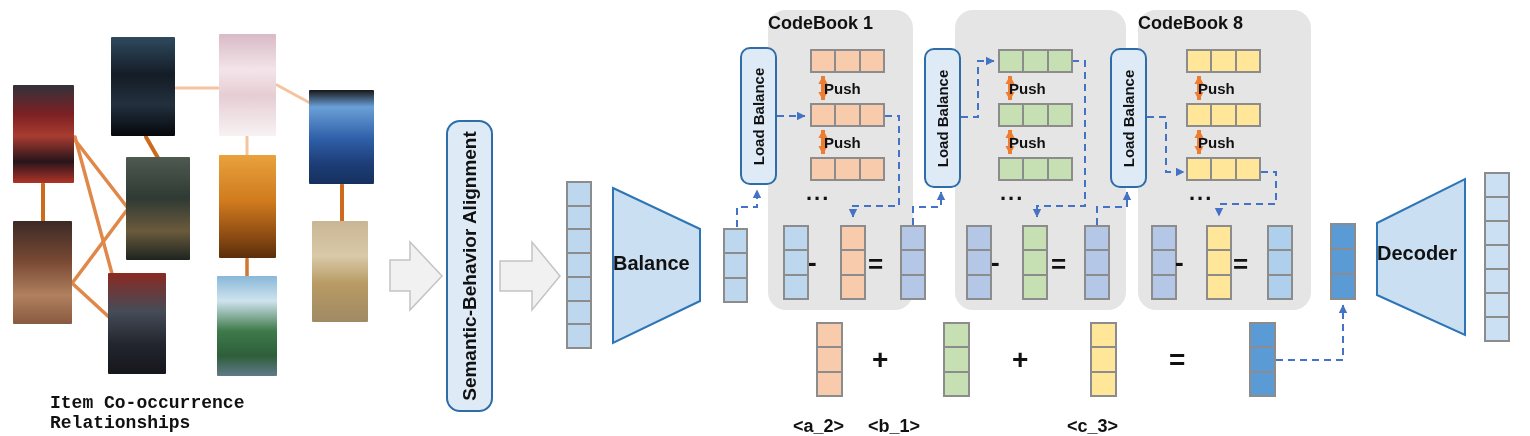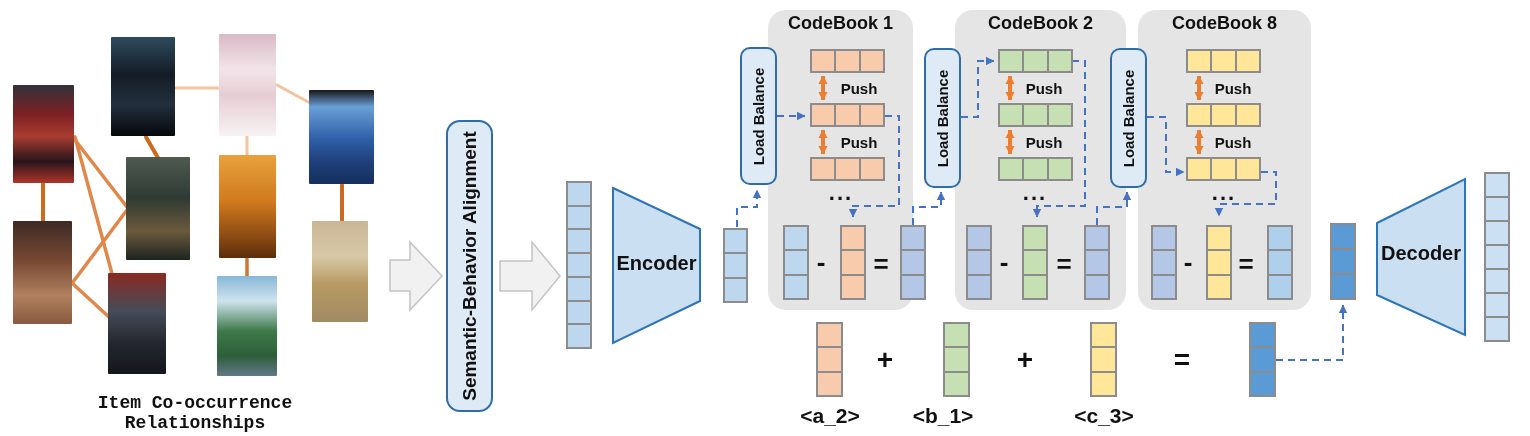--- a/index.html
+++ b/index.html
@@ -23,27 +23,27 @@
   .vec.hrow .cell + .cell{margin-top:0;margin-left:-2px;}
   .c-lb{--c:#BDD7EE;}   
   .c-peri{--c:#B4C7E7;} 
   .c-or{--c:#F8CBAD;}   
   .c-gr{--c:#C6E0B4;}   
   .c-ye{--c:#FFE699;}   
   .c-bl{--c:#5B9BD5;}   
   .c-out{--c:#AFD0ED;}  
   .c-dec{--c:#CBE0F2;}  
 
-  .txt{position:absolute;z-index:4;color:#111;font-weight:bold;text-align:center;}
+  .txt{position:absolute;z-index:4;color:#111;font-weight:bold;}
   .cb-title{font-size:18px;}
   .push{font-size:15px;}
   .dots{font-size:22px;letter-spacing:2px;line-height:10px;}
   .op{font-size:26px;line-height:26px;}
   .op-big{font-size:28px;line-height:28px;}
-  .code-label{font-size:21px;}
+  .code-label{font-size:18px;margin-top:12px;}
   .block-label{font-size:20px;}
   .caption{font-size:18px;}
 
   
   .thumb{position:absolute;z-index:3;border-radius:1px;}
   .t1{background:linear-gradient(180deg,#32323a 0%,#7d2023 30%,#a93c30 52%,#27151b 78%,#b03428 100%);}
   .t2{background:linear-gradient(180deg,#2e4a5e 0%,#141c26 38%,#22303e 68%,#06080c 100%);}
   .t3{background:linear-gradient(180deg,#d9bac6 0%,#f2e5e9 35%,#e6cdd3 60%,#f7f2f3 100%);}
   .t4{background:linear-gradient(180deg,#171717 0%,#6aa0d8 18%,#2f5fa8 52%,#1d3e78 78%,#16305e 100%);}
   .t5{background:linear-gradient(180deg,#4e5a50 0%,#2f3a34 40%,#6b5a3c 72%,#1d2420 100%);}
@@ -134,21 +134,21 @@
   <div class="vec c-lb" style="left:566px;top:181px;width:26px;height:168px;">
       <div class="cell"></div>
       <div class="cell"></div>
       <div class="cell"></div>
       <div class="cell"></div>
       <div class="cell"></div>
       <div class="cell"></div>
       <div class="cell"></div>
     </div>
 
-  <div class="txt block-label" style="left:613px;top:252px;width:87px;">Encoder</div>
+  <div class="txt block-label" style="left:613px;top:252px;width:87px;">Balance</div>
 
   <div class="vec c-lb" style="left:723px;top:228px;width:25px;height:75px;">
       <div class="cell"></div>
       <div class="cell"></div>
       <div class="cell"></div>
     </div>
 
   <div class="bluebox" style="left:740px;top:47px;width:37px;height:138px;">
     <span class="vlabel" style="font-size:15px;">Load Balance</span>
   </div>
@@ -189,21 +189,20 @@
       <div class="cell"></div>
       <div class="cell"></div>
     </div>
   <div class="txt op" style="left:868px;top:251px;width:26px;">=</div>
   <div class="vec c-peri" style="left:900px;top:225px;width:26px;height:75px;">
       <div class="cell"></div>
       <div class="cell"></div>
       <div class="cell"></div>
     </div>
 
-  <div class="txt cb-title" style="left:955px;top:13px;width:171px;">CodeBook 2</div>
   <div class="vec hrow c-gr" style="left:998px;top:49px;width:75px;height:24px;">
       <div class="cell"></div>
       <div class="cell"></div>
       <div class="cell"></div>
     </div>
   <div class="vec hrow c-gr" style="left:998px;top:103px;width:75px;height:24px;">
       <div class="cell"></div>
       <div class="cell"></div>
       <div class="cell"></div>
     </div>
@@ -288,21 +287,21 @@
       <div class="cell"></div>
     </div>
   <div class="txt op-big" style="left:1169px;top:346px;width:26px;">=</div>
   <div class="vec c-bl" style="left:1249px;top:322px;width:27px;height:75px;">
       <div class="cell"></div>
       <div class="cell"></div>
       <div class="cell"></div>
     </div>
 
   <div class="txt code-label" style="left:793px;top:404px;width:74px;">&lt;a_2&gt;</div>
-  <div class="txt code-label" style="left:906px;top:404px;width:74px;">&lt;b_1&gt;</div>
+  <div class="txt code-label" style="left:868px;top:404px;width:74px;">&lt;b_1&gt;</div>
   <div class="txt code-label" style="left:1067px;top:404px;width:74px;">&lt;c_3&gt;</div>
 
   <div class="vec c-bl" style="left:1330px;top:223px;width:26px;height:77px;">
       <div class="cell"></div>
       <div class="cell"></div>
       <div class="cell"></div>
     </div>
   <div class="txt block-label" style="left:1377px;top:242px;width:88px;">Decoder</div>
   <div class="vec c-dec" style="left:1484px;top:172px;width:26px;height:170px;">
       <div class="cell"></div>

